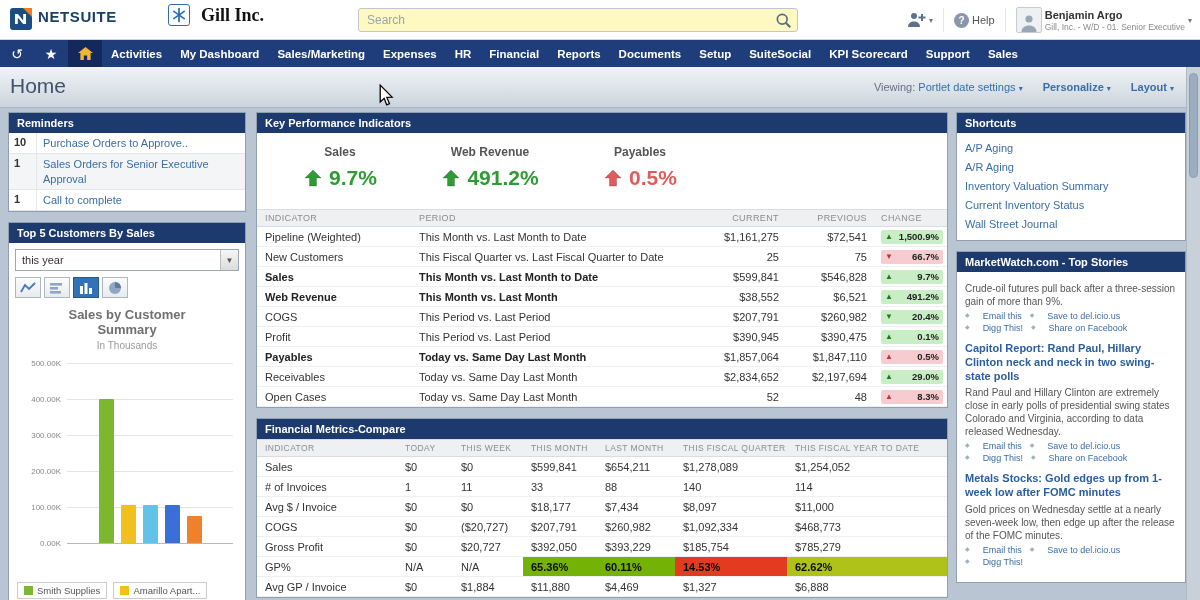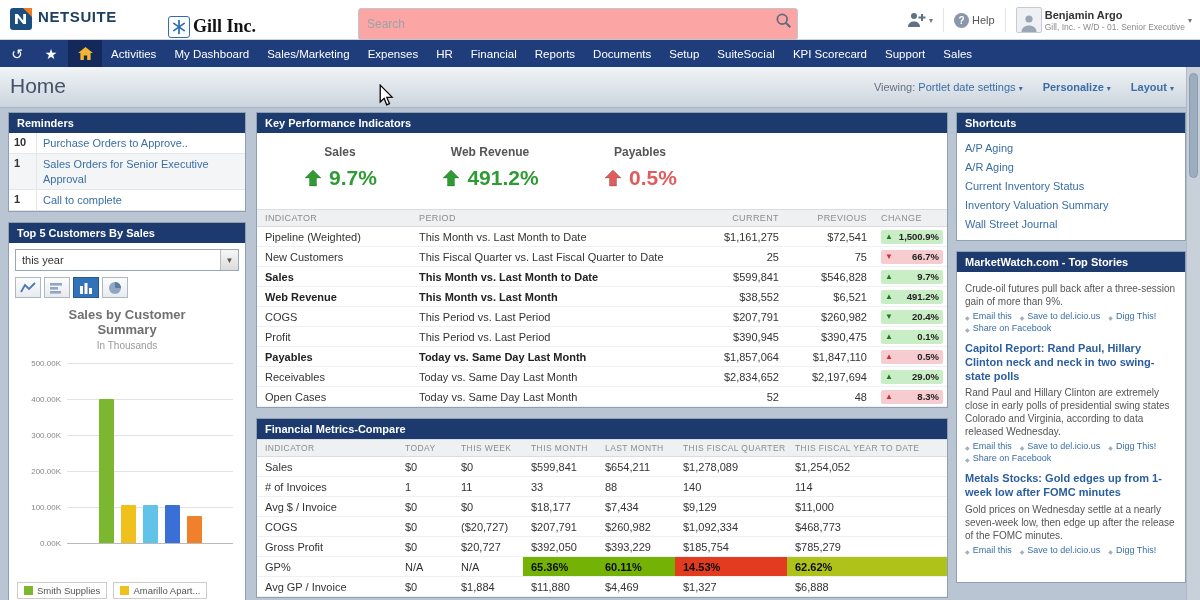--- a/index.html
+++ b/index.html
@@ -4,44 +4,44 @@
 <style>
   *{box-sizing:border-box;margin:0;padding:0}
   html,body{width:1200px;height:600px}
   body{position:relative;overflow:hidden;background:var(--page-bg,#b9c5d2);font-family:"Liberation Sans",sans-serif}
   a{text-decoration:none;cursor:pointer}
 
   
   .topbar{position:absolute;top:0;left:0;right:0;height:40px;background:#fff;border-bottom:1px solid #cfd4da;z-index:5}
   .brand{position:absolute;left:10px;top:8px;display:flex;gap:6px;cursor:pointer}
   .logo-text{font-size:15px;font-weight:bold;color:#1d3f63;letter-spacing:.6px}
-  .company{position:absolute;left:168px;top:16px;display:flex;gap:3px;}
+  .company{position:absolute;left:168px;top:4px;display:flex;gap:11px;align-items:center}
   .company-mark{width:22px;height:22px;border:1px solid #2f6eb6;border-radius:3px;display:flex;align-items:center;justify-content:center;background:#fff}
   .company-name{font-family:"Liberation Serif",serif;font-size:18px;font-weight:bold;color:#121212}
-  .search{position:absolute;left:358px;top:8px;width:440px;height:32px;border:1px solid #c2c6cc;border-radius:3px;background:#fca5a5}
+  .search{position:absolute;left:358px;top:8px;width:440px;height:24px;border:1px solid #c2c6cc;border-radius:3px;background:#fef9c3}
   .search input{border:0;outline:0;width:calc(100% - 30px);height:100%;padding:0 8px;font-size:12px;color:#555;background:transparent}
   .search input::placeholder{color:#9aa3ad}
   .search-icon{position:absolute;right:5px;top:3px;cursor:pointer}
   .top-right{position:absolute;right:8px;top:0;height:40px;display:flex;align-items:center;gap:10px}
   .vsep{width:1px;height:24px;background:#e2e5ea}
   .iconbtn{display:flex;align-items:center;gap:3px;cursor:pointer}
   .help-badge{width:15px;height:15px;border-radius:50%;background:#8a97ab;color:#fff;font-size:10px;font-weight:bold;display:flex;align-items:center;justify-content:center}
   .help-label{font-size:11px;color:#555}
   .avatar{width:26px;height:26px;border:1px solid #c8ccd2;background:#eef0f3;border-radius:2px;display:flex;align-items:flex-end;justify-content:center;overflow:hidden}
   .user-text{display:flex;flex-direction:column;justify-content:center}
   .user-name{font-size:11px;font-weight:bold;color:#333;line-height:13px}
   .user-role{font-size:8.5px;color:#8a8a8a;line-height:10px}
   .caret{font-size:8px;color:#777}
 
   
   .navbar{position:absolute;top:40px;left:0;right:0;height:27px;background:var(--nav-blue,#1f3d7a);display:flex;align-items:stretch;z-index:4}
   .nav-iconbtn{width:34px;display:flex;align-items:center;justify-content:center;color:#fff;font-size:14px;cursor:pointer}
   .nav-home{background:#13295b}
   #nav-items{display:flex;align-items:stretch}
-  .nav-item{display:flex;align-items:center;padding:0 9px;color:#fff;font-size:11.5px;font-weight:normal}
+  .nav-item{display:flex;align-items:center;padding:0 9px;color:#fff;font-size:11.5px;font-weight:bold}
 
   
   .pagebar{position:absolute;top:67px;left:0;right:0;height:41px;background:linear-gradient(#f1f4f7,#cbd4dd);border-bottom:1px solid #a9b5c1}
   .page-title{position:absolute;left:10px;top:7px;font-size:21px;font-weight:normal;color:#41526a}
   .page-controls{position:absolute;right:26px;top:14px;display:flex;gap:20px;align-items:center;font-size:11px}
   .viewing-prefix{color:#667083}
   .link{color:var(--link-blue,#3a6ea5)}
   .bold{font-weight:bold}
 
   
@@ -111,21 +111,21 @@
   .sc-body{padding:6px 8px}
   .sc-link{display:block;font-size:11px;color:var(--link-blue,#3a6ea5);line-height:19px}
 
   
   #marketwatch{height:332px;overflow:hidden}
   .mw-body{padding:7px 8px;overflow:hidden}
   .story{margin-bottom:9px}
   .story-h{display:block;font-size:11px;font-weight:bold;color:var(--headline-blue,#2b5e9e);line-height:1.25}
   .story-b{font-size:10px;color:#555;line-height:1.3;margin-top:3px}
   .story-links{margin-top:3px;display:flex;flex-wrap:wrap;column-gap:8px;row-gap:2px}
-  .slink{font-size:9px;color:var(--link-blue,#3a6ea5);display:inline-flex;align-items:flex-end;gap:3px}
+  .slink{font-size:9px;color:var(--link-blue,#3a6ea5);display:inline-flex;align-items:flex-start;gap:13px}
   .bullet{font-size:6px;color:#9fb0c2}
 
   
   .scrollbar{position:absolute;right:0;top:67px;bottom:0;width:14px;background:#c8d0d9;border-left:1px solid #aeb9c4}
   .scroll-thumb{position:absolute;left:2px;top:6px;width:9px;height:105px;background:#9badbf;border:1px solid #8a9cb0;border-radius:5px;cursor:grab}
   .cursor{position:absolute;left:378px;top:84px;z-index:99;pointer-events:none}
 </style>
 </head>
 <body>
 
@@ -516,21 +516,21 @@
             <div>88</div>
             <div>140</div>
             <div>114</div>
           </div>
           <div class="grid-fin frow">
             <div>Avg $ / Invoice</div>
             <div>$0</div>
             <div>$0</div>
             <div>$18,177</div>
             <div>$7,434</div>
-            <div>$9,129</div>
+            <div>$8,097</div>
             <div>$11,000</div>
           </div>
           <div class="grid-fin frow">
             <div>COGS</div>
             <div>$0</div>
             <div>($20,727)</div>
             <div>$207,791</div>
             <div>$260,982</div>
             <div>$1,092,334</div>
             <div>$468,773</div>
@@ -565,22 +565,22 @@
         </div>
     </div>
   </section>
 
   <section class="col col-right">
     <div class="portlet">
       <div class="portlet-header">Shortcuts</div>
       <div class="sc-body" id="shortcuts-body">
           <a class="sc-link">A/P Aging</a>
           <a class="sc-link">A/R Aging</a>
+          <a class="sc-link">Inventory Valuation Summary</a>
           <a class="sc-link">Current Inventory Status</a>
-          <a class="sc-link">Inventory Valuation Summary</a>
           <a class="sc-link">Wall Street Journal</a>
         </div>
     </div>
 
     <div class="portlet" id="marketwatch">
       <div class="portlet-header">MarketWatch.com - Top Stories</div>
       <div class="mw-body" id="mw-body">
           <div class="story">
             <div class="story-b">Crude-oil futures pull back after a three-session gain of more than 9%.</div>
             <div class="story-links">

